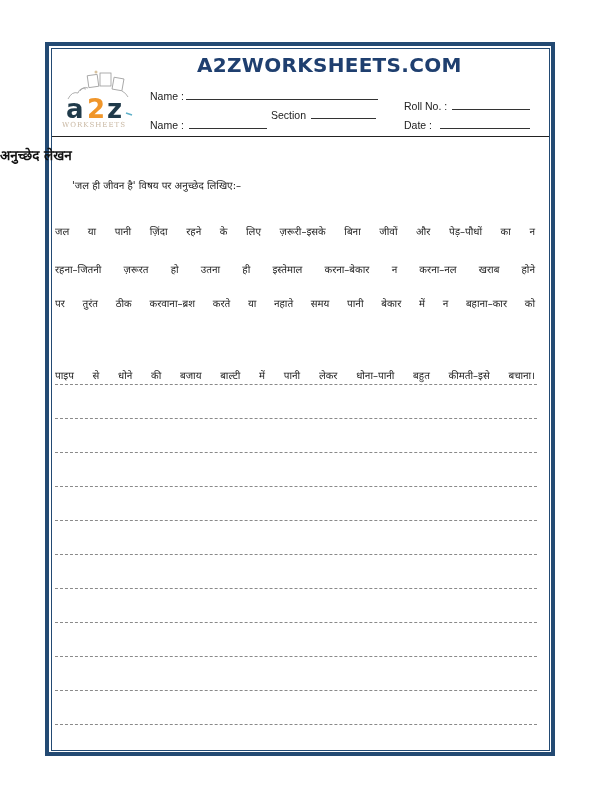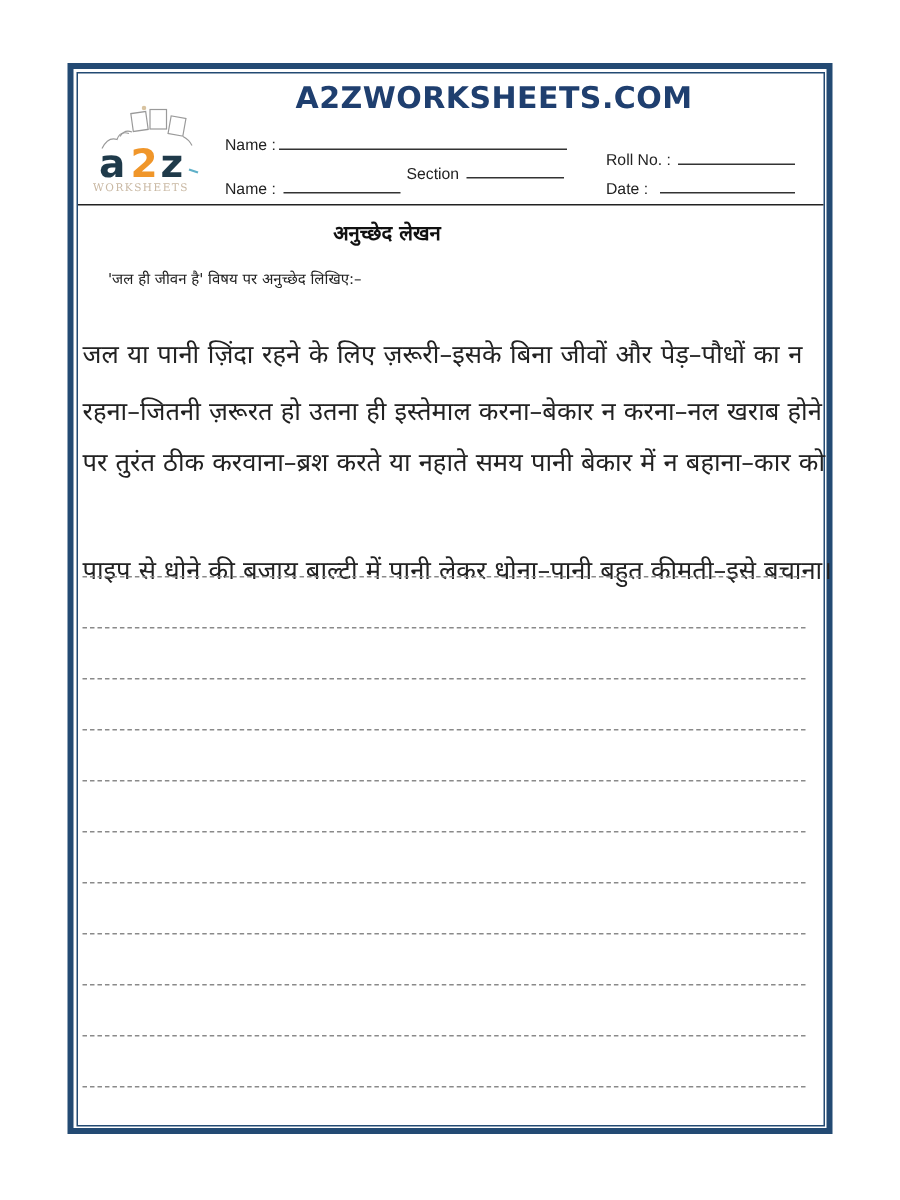--- a/index.html
+++ b/index.html
@@ -9,26 +9,26 @@
                  border: 4px solid #234a73; box-sizing: border-box; }
   .inner-frame { position: absolute; left: 51px; top: 48px; width: 499px; height: 703px;
                  border: 1.5px solid #234a73; box-sizing: border-box; }
   .header { position: absolute; left: 52px; top: 49px; width: 497px; height: 88px;
             border-bottom: 1.5px solid #222; box-sizing: border-box; }
   .site-title { position: absolute; left: 145px; top: 4px; font-family: "DejaVu Sans", sans-serif;
                 font-weight: bold; font-size: 20px; letter-spacing: 0.3px; color: #1f3f6f; }
   .logo { position: absolute; left: 8px; top: 20px; width: 80px; height: 60px; }
   .field { position: absolute; font-family: "Liberation Sans", sans-serif; font-size: 10.5px; color: #222; white-space: nowrap; }
   .field .blank { display: inline-block; border-bottom: 1px solid #333; vertical-align: baseline; height: 10px; margin-left: 2px; }
-  .heading { position: absolute; left: 0; width: 516px; top: 146px; text-align: center;
+  .heading { position: absolute; left: 0; width: 516px; top: 146px; 
              font-family: "DejaVu Sans", sans-serif; font-weight: bold; font-size: 13.5px; color: #111; }
   .instruction { position: absolute; left: 55px; top: 178px; font-family: "DejaVu Sans", sans-serif;
                  font-size: 10px; color: #222; margin-left: 17px; }
   .para-line { position: absolute; left: 55px; width: 480px; font-family: "DejaVu Sans", sans-serif;
-               font-size: 17px; color: #222; white-space: nowrap; text-align: justify;
+               font-size: 10px; color: #222; white-space: nowrap; text-align: justify;
                text-align-last: justify; }
   .write-line { position: absolute; left: 55px; width: 482px; height: 0;
                 border-top: 1.5px dashed #8a8a8a; }
 </style>
 </head>
 <body>
 
 <div class="outer-frame"></div>
 <div class="inner-frame"></div>
 

